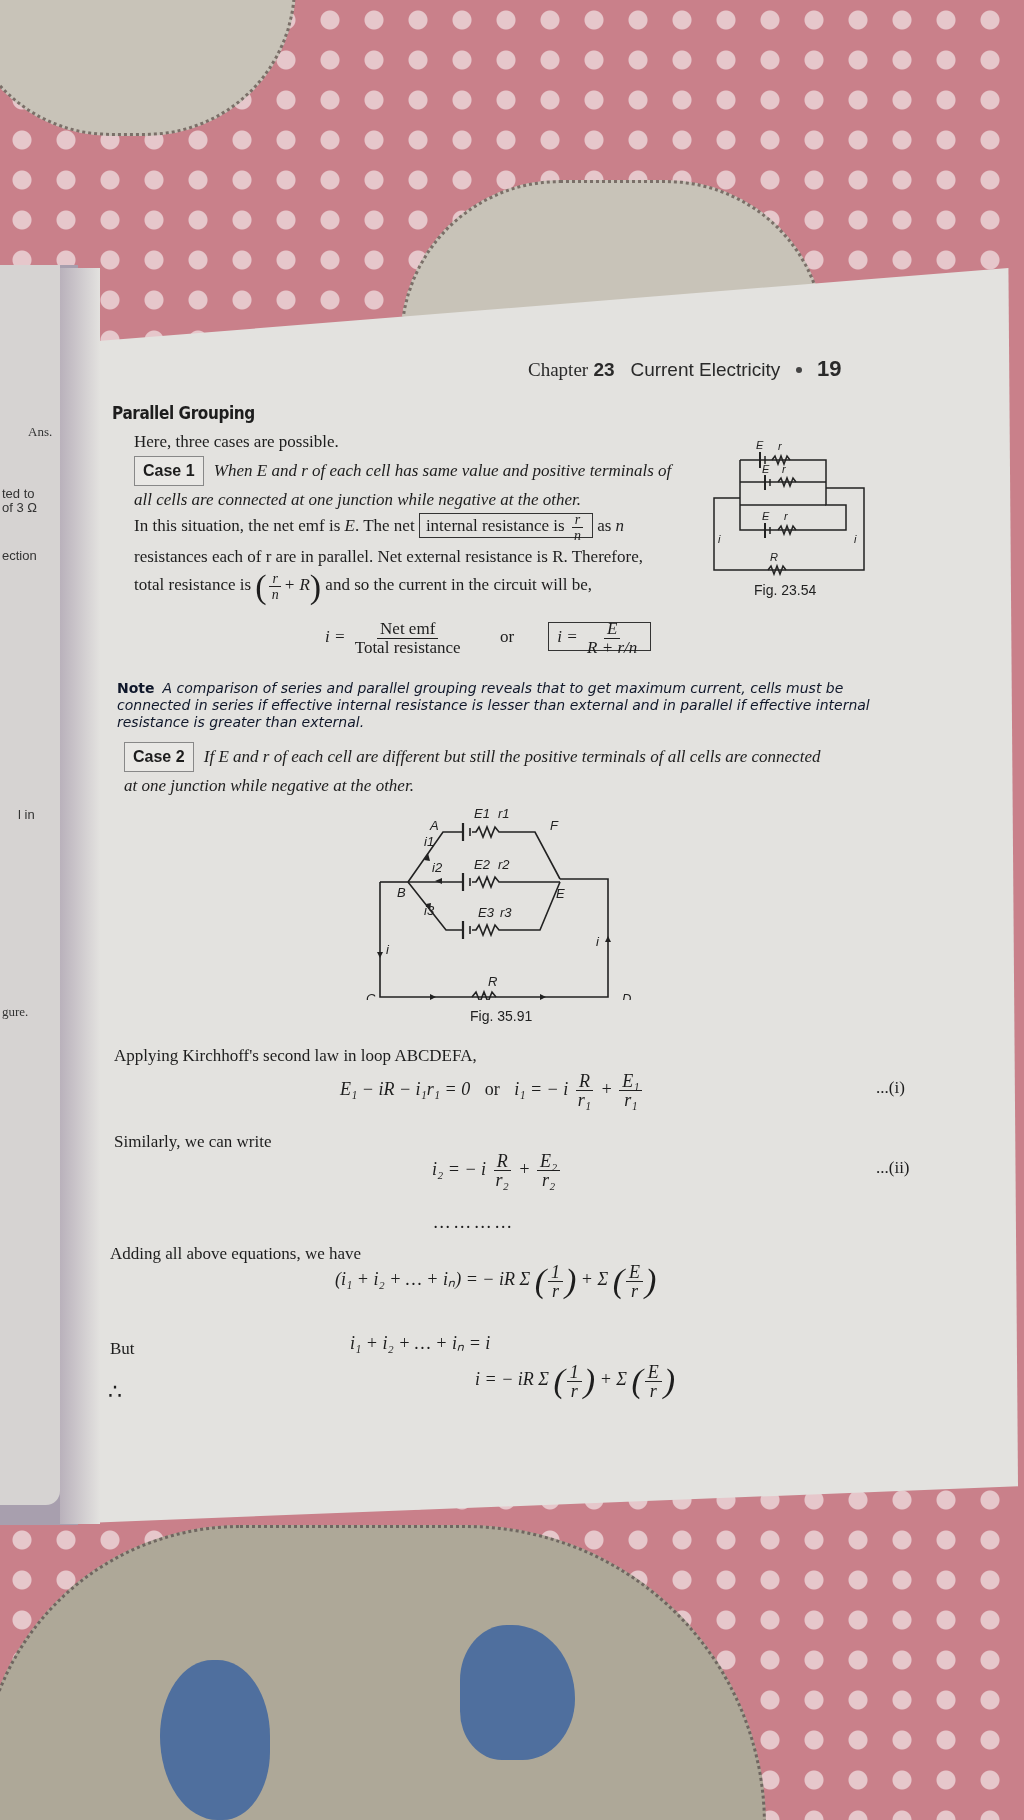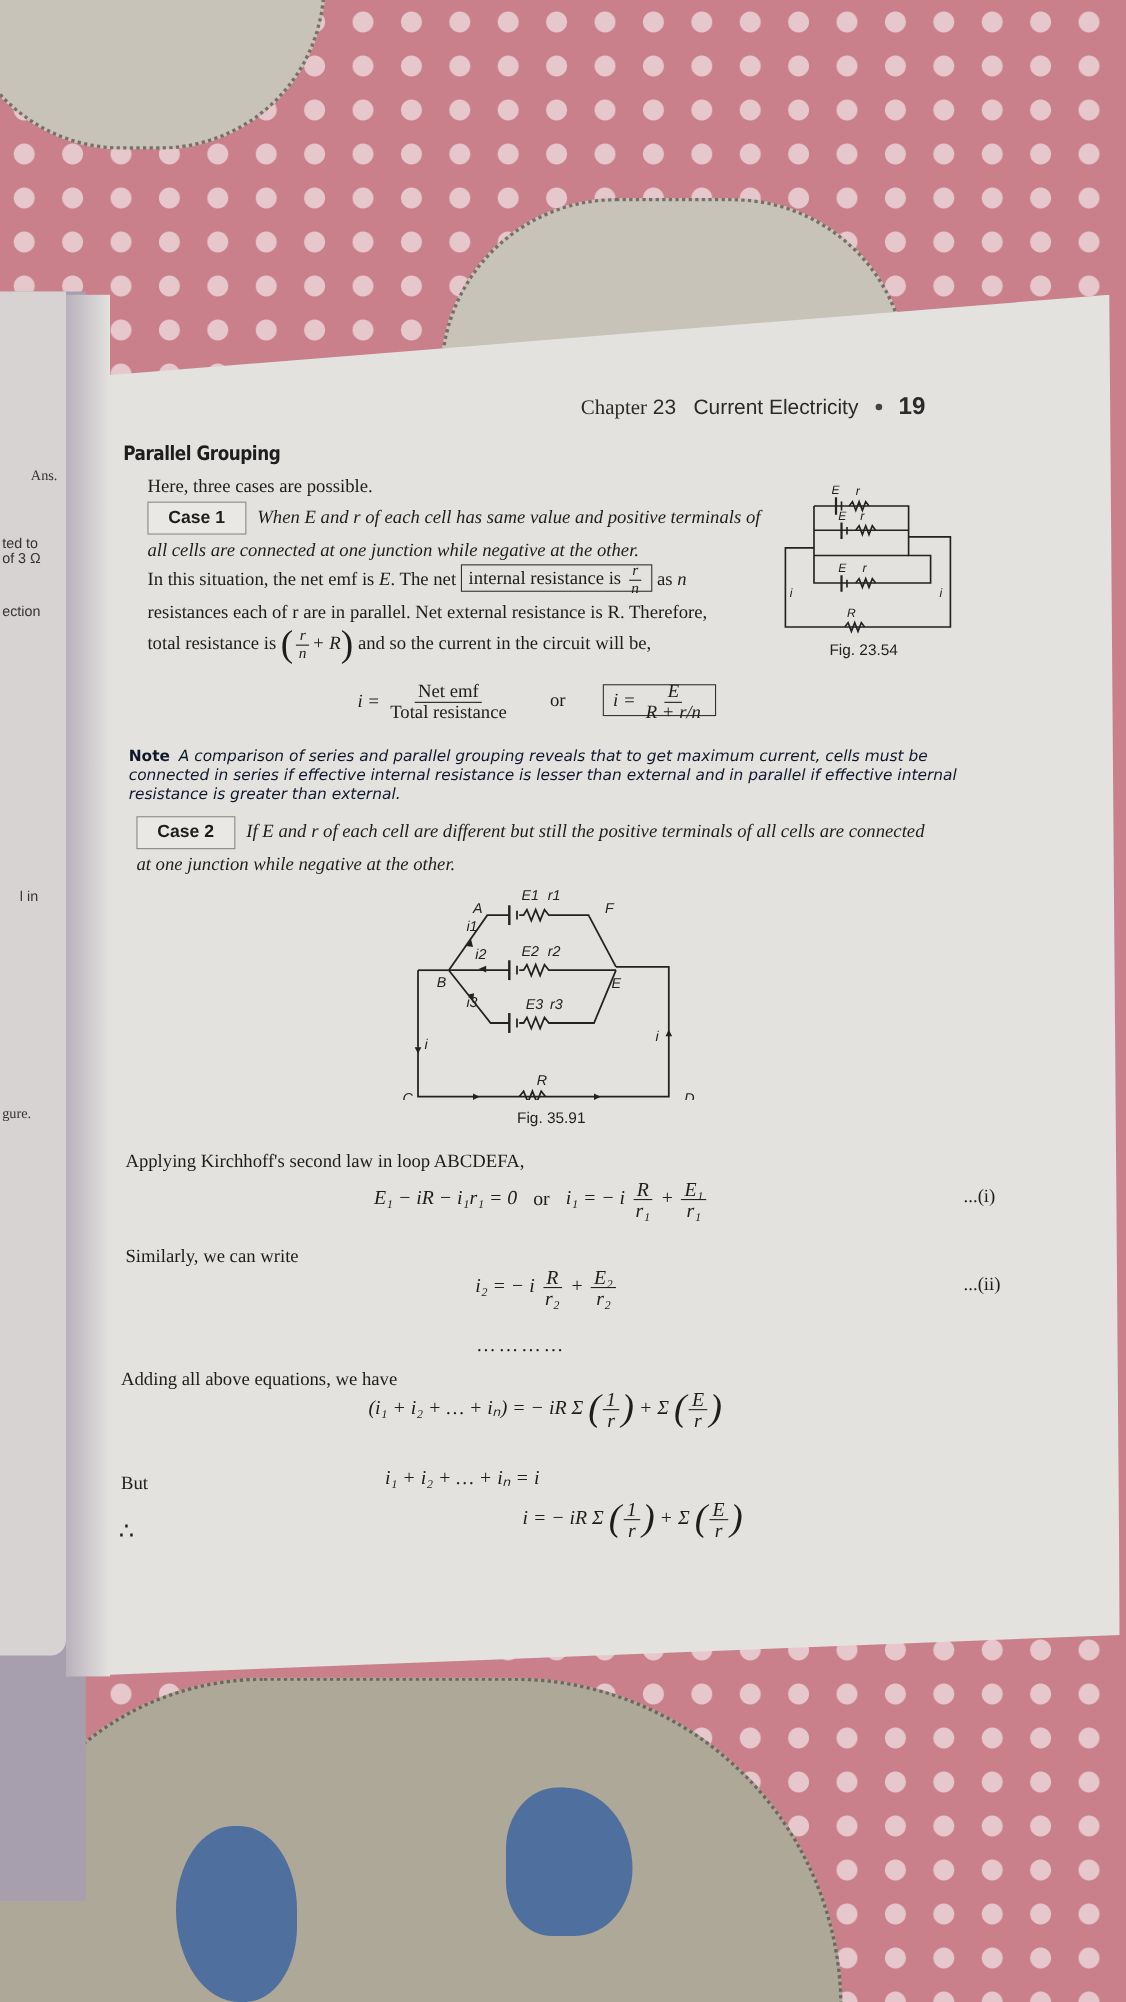--- a/index.html
+++ b/index.html
@@ -5,36 +5,36 @@
   html,body{margin:0;padding:0;}
   body{width:1024px;height:1820px;position:relative;overflow:hidden;
     background:#c9808a;
     background-image:radial-gradient(circle at 50% 50%, #e6c7cb 0 9px, transparent 10px);
     background-size:44px 40px;
     font-family:"Liberation Serif",serif;color:#1d1d1d;}
   .cloud-top{position:absolute;left:400px;top:180px;width:420px;height:160px;background:#c8c3b8;border-radius:160px 160px 0 0;border:3px dotted #7a6f68;}
   .cloud-tl{position:absolute;left:-40px;top:-40px;width:330px;height:170px;background:#c8c3b8;border-radius:0 0 150px 150px;border:3px dotted #7a6f68;}
   .cloud-bottom{position:absolute;left:-20px;top:1525px;width:780px;height:360px;background:#aea898;border-radius:260px 300px 0 0;border:3px dotted #6f6660;}
   .flower{position:absolute;background:#4f6f9e;border-radius:50% 50% 45% 55%;}
-  .left-page{position:absolute;left:0;top:265px;width:78px;height:1463px;background:#a89fae;}
+  .left-page{position:absolute;left:0;top:265px;width:78px;height:1260px;background:#a89fae;}
   .left-page-inner{position:absolute;left:0;top:0;width:60px;height:1240px;background:#d6d3d2;border-radius:0 0 14px 0;}
   .left-page .frag{position:absolute;font-size:13px;font-family:Liberation Sans, sans-serif;color:#333;line-height:14px;}
   .page{position:absolute;left:60px;top:268px;width:958px;height:1256px;background:#e3e2df;
     clip-path:polygon(1% 6%,99% 0%,100% 97%,0% 100%);}
   .page-shade{position:absolute;left:60px;top:268px;width:40px;height:1256px;background:linear-gradient(90deg,#b9b1bb,#e3e2df);}
   .content{position:absolute;left:0;top:0;width:1024px;height:1820px;}
   .abs{position:absolute;}
   .header{left:528px;top:356px;font-family:"Liberation Sans",sans-serif;font-size:19px;color:#2a2a2a;}
   .header .chap{font-family:"Liberation Serif",serif;}
-  .header b{font-weight:normal;}
+  .header b{font-weight:bold;}
   .header .dot{display:inline-block;width:6px;height:6px;background:#444;border-radius:50%;margin:0 10px 3px 10px;}
   .page-num{font-weight:bold;font-size:22px;}
   .section-title{left:112px;top:402px;font-family:"DejaVu Sans",sans-serif;font-weight:bold;font-size:18px;letter-spacing:-0.5px;transform:scaleX(0.85);transform-origin:left;}
   .p{font-size:17px;line-height:28px;}
-  .case-box{display:inline-block;border:1.5px solid #888;padding:0 18px;font-family:"Liberation Sans",sans-serif;font-weight:bold;font-style:normal;font-size:16px;margin-right:6px;background:#e9e8e5;}
+  .case-box{display:inline-block;border:1.5px solid #888;padding:0 8px;font-family:"Liberation Sans",sans-serif;font-weight:bold;font-style:normal;font-size:16px;margin-right:6px;background:#e9e8e5;}
   .it{font-style:italic;}
   .frac{display:inline-flex;flex-direction:column;align-items:center;vertical-align:middle;margin:0 2px;line-height:18px;}
   .frac .num{border-bottom:1.3px solid #222;padding:0 3px;}
   .frac .den{padding:0 3px;}
   .small-frac{font-size:14px;line-height:15px;}
   .boxed{border:1.5px solid #333;padding:2px 6px;}
   .paren{font-size:34px;vertical-align:middle;font-weight:100;}
   .note{left:117px;top:680px;width:780px;font-family:"DejaVu Sans",sans-serif;font-style:italic;font-size:14px;line-height:17px;color:#0f172a;}
   .note .note-label{font-weight:bold;font-style:normal;margin-right:8px;}
   .eq{font-size:18px;font-style:italic;}

